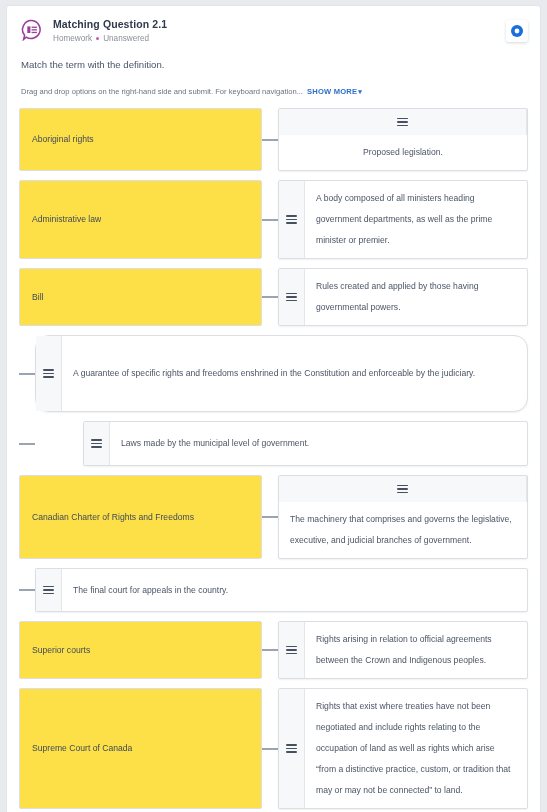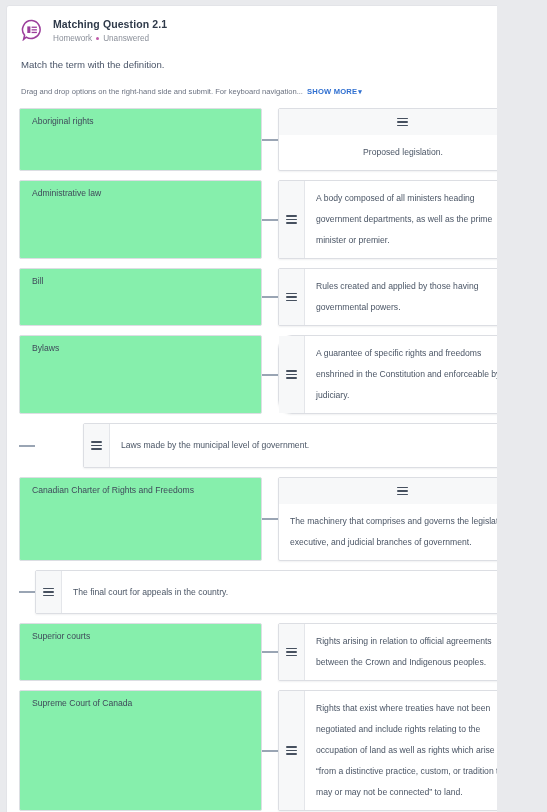--- a/index.html
+++ b/index.html
@@ -4,21 +4,21 @@
 <style>
   * { box-sizing: border-box; }
   html, body {
     margin: 0; padding: 0;
     width: 547px; height: 812px;
     background: #e9eaed;
     font-family: "Liberation Sans", sans-serif;
   }
   .page {
     position: relative;
-    width: 497px;
+    width: 547px;
     height: 812px;
     background: #e9eaed;
     overflow: hidden;
   }
   .card {
     position: absolute;
     left: 6px; top: 5px;
     width: 535px;
     min-height: 800px;
     background: #ffffff;
@@ -103,23 +103,23 @@
   }
   .match-row {
     display: flex;
     align-items: stretch;
     margin-bottom: 9px;
   }
   .term-box {
     width: 243px;
     flex: 0 0 243px;
     border: 1px solid #dcdee3;
-    background: #86efac;
-    display: flex;
-    align-items: flex-start;
+    background: #fde047;
+    display: flex;
+    align-items: center;
     padding: 6px 12px;
     border-radius: 2px;
   }
   .term-text {
     font-size: 8.6px;
     color: #3f4a5a;
     line-height: 13px;
   }
   .connector {
     flex: 0 0 16px;
@@ -256,23 +256,20 @@
               <span class="hamb">
                 <span></span>
                 <span></span>
                 <span></span>
               </span>
             </div>
             <div class="def-text">Rules created and applied by those having governmental powers.</div>
           </div>
         </div>
         <div class="match-row">
-          <div class="term-box" style="min-height: 77px;">
-            <span class="term-text">Bylaws</span>
-          </div>
           <div class="connector">
             <i></i>
           </div>
           <div class="def-box" style="min-height: 77px; border-radius: 14px;">
             <div class="drag-handle">
               <span class="hamb">
                 <span></span>
                 <span></span>
                 <span></span>
               </span>

